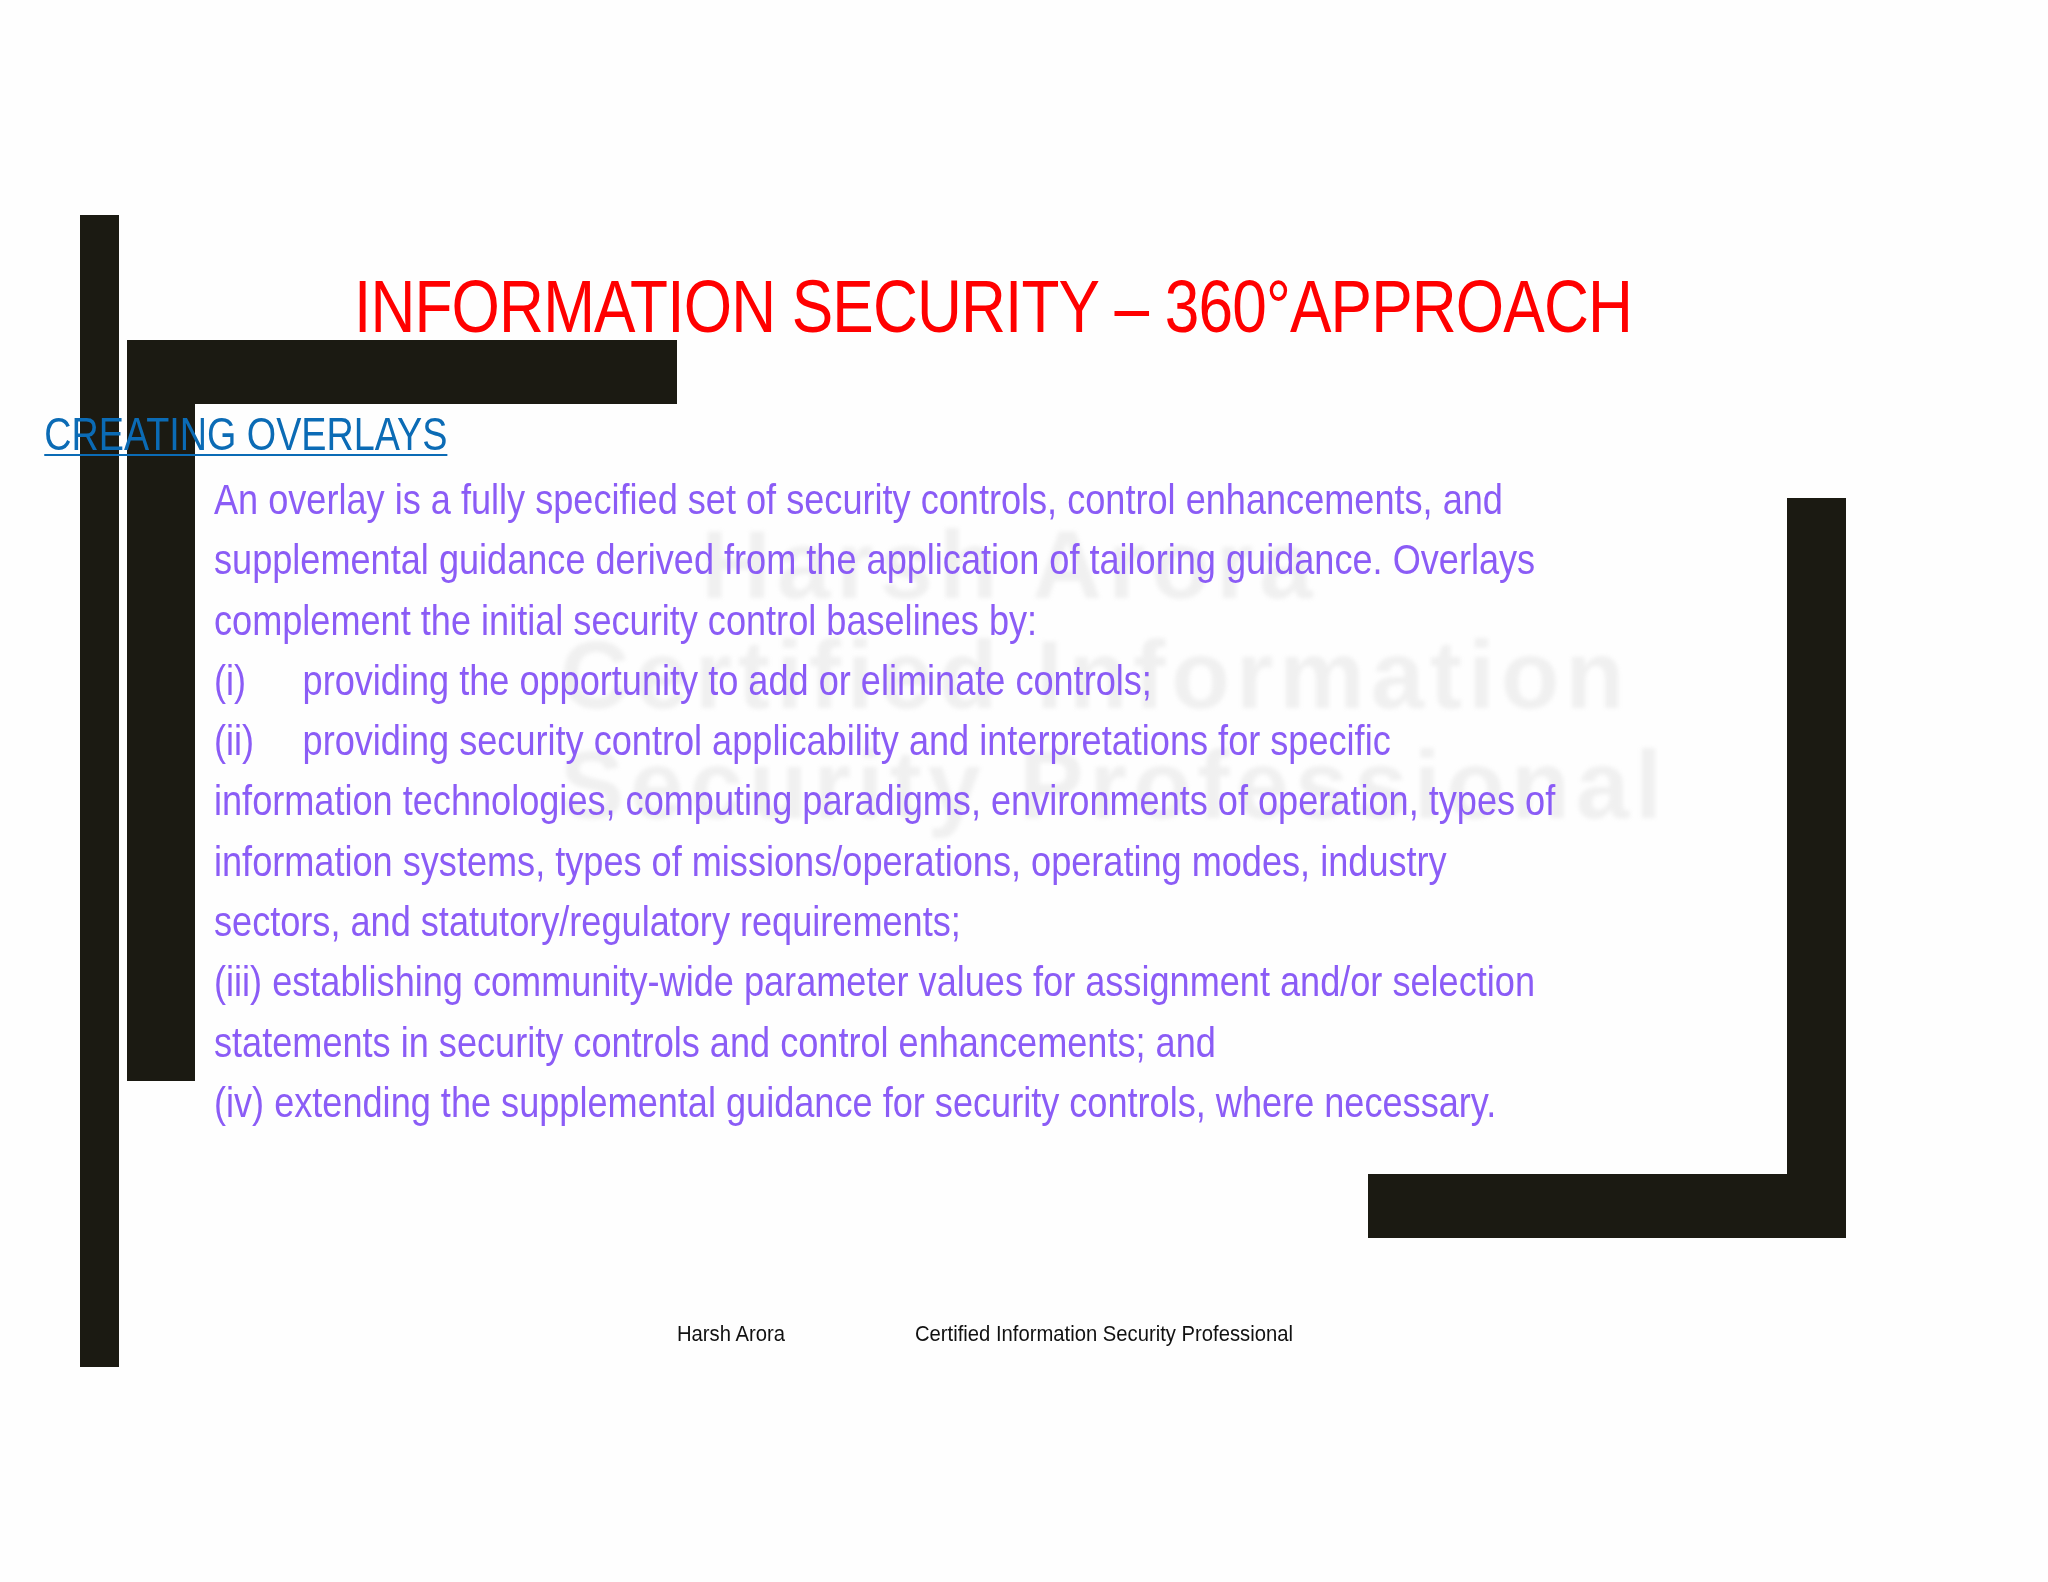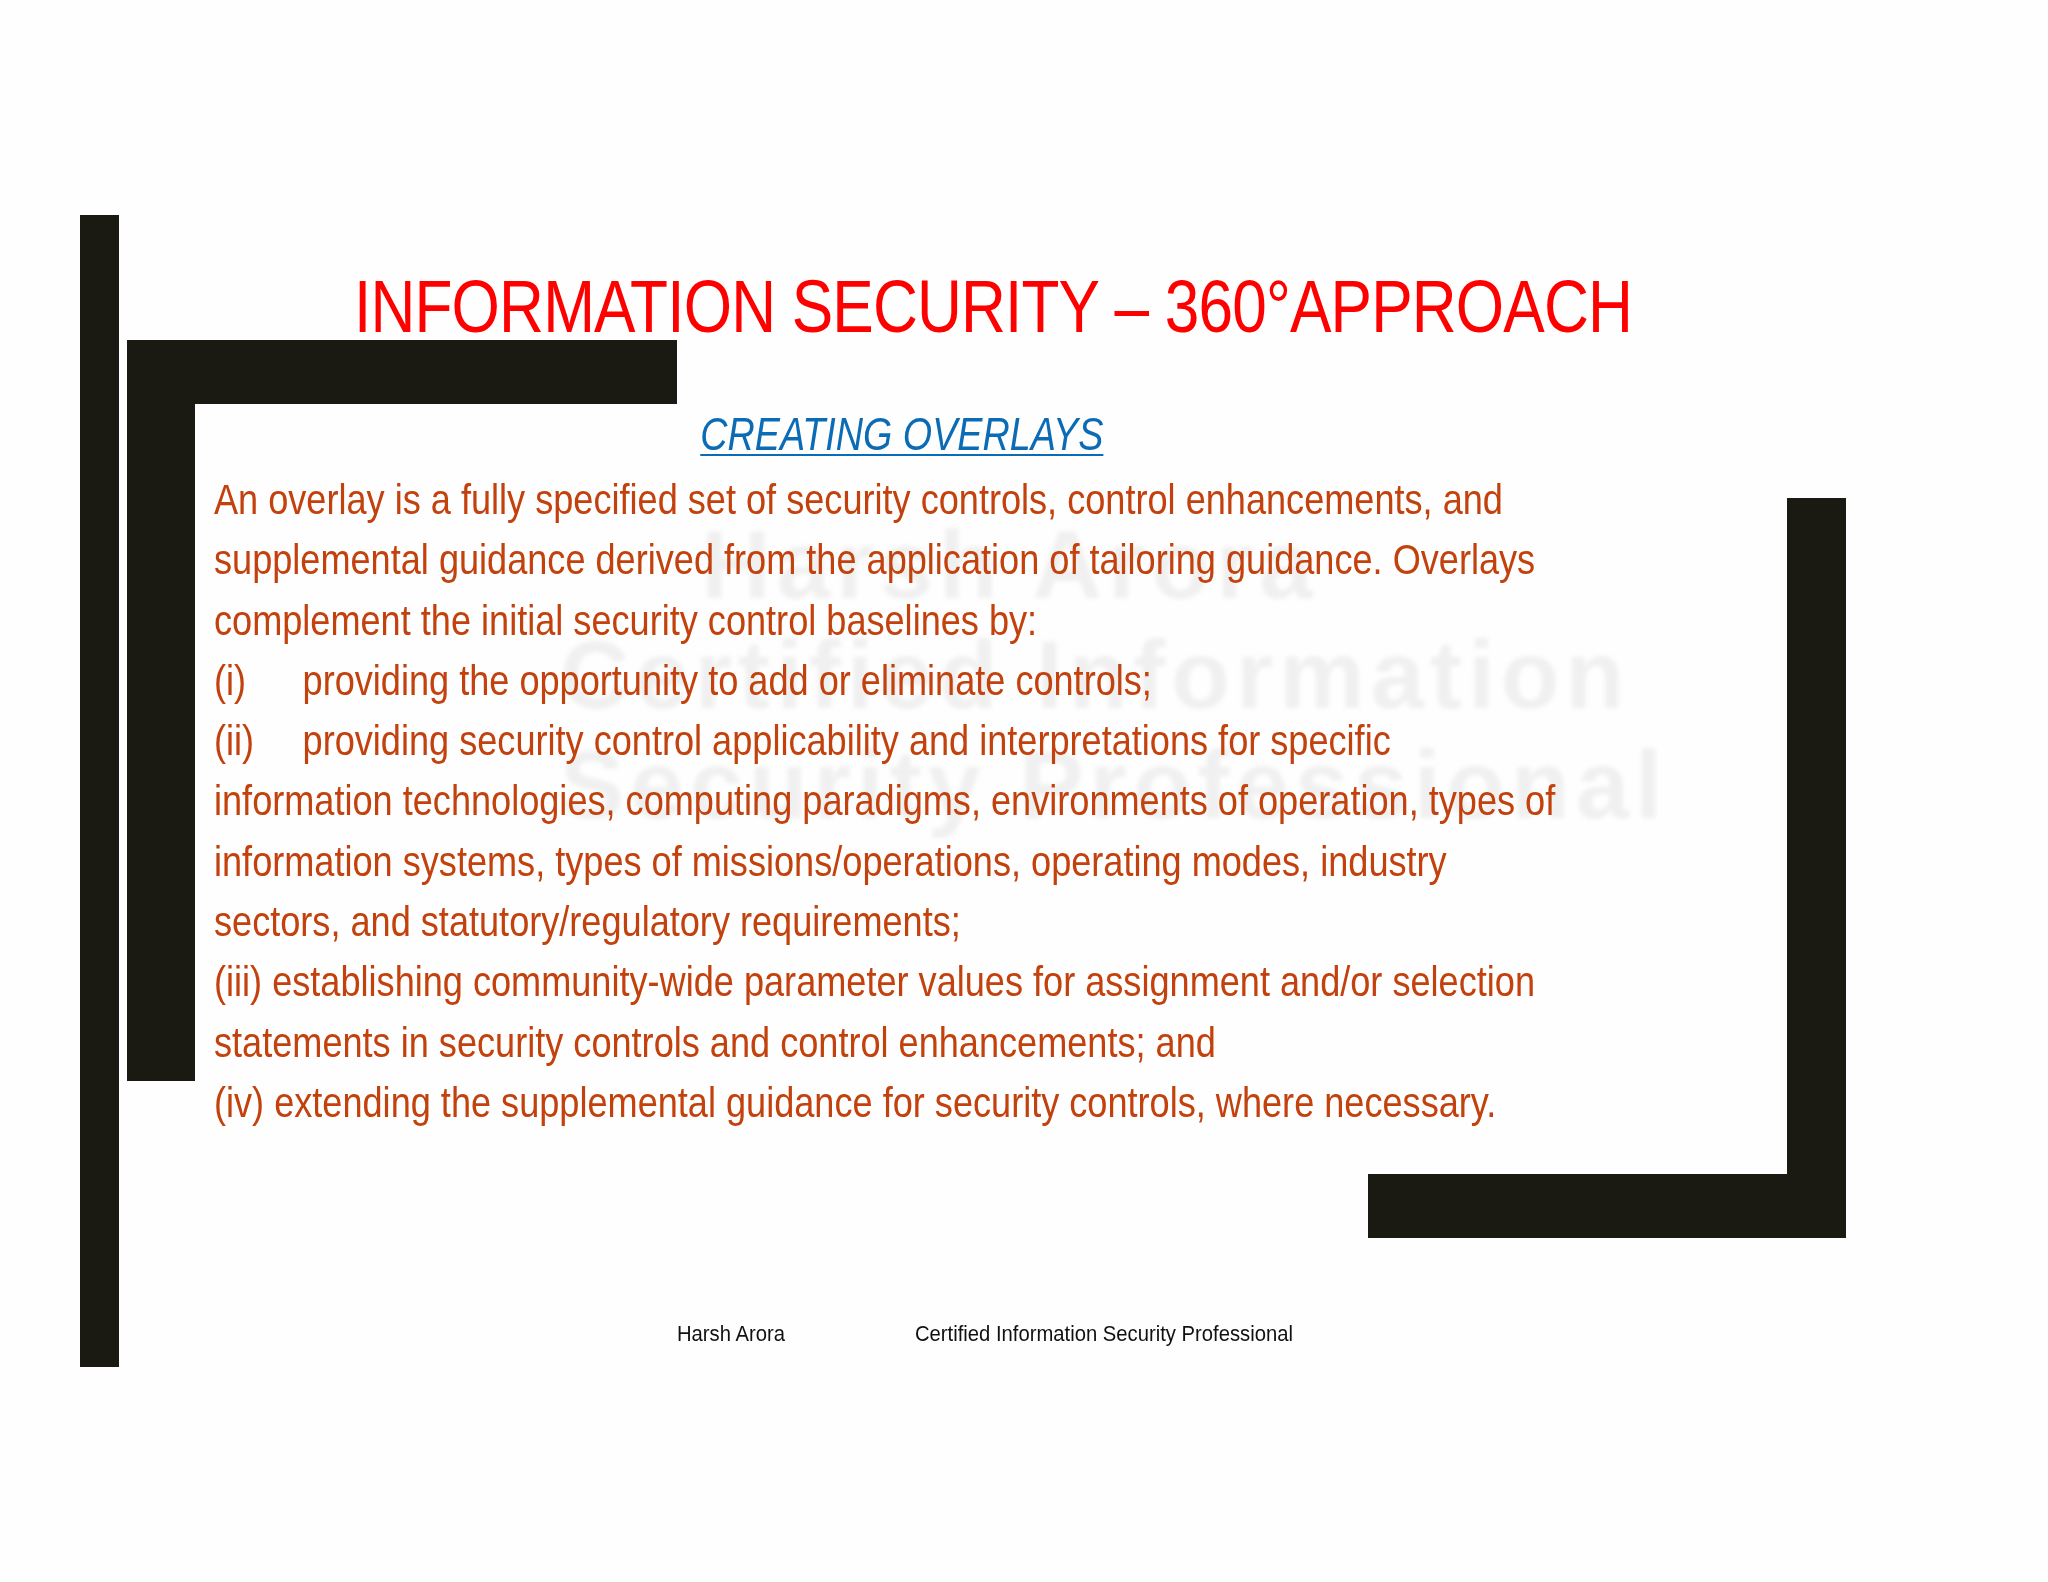--- a/index.html
+++ b/index.html
@@ -10,31 +10,31 @@
   }
   .bar { position: absolute; background: #1b1a12; }
   .title {
     position: absolute; left: 354px; top: 262px;
     font-size: 74px; line-height: 90px; white-space: nowrap;
     color: #ff0000; letter-spacing: -1px;
     transform: scaleX(0.84); transform-origin: left top;
   }
   .subtitle {
     position: absolute; left: 0; width: 1804px; top: 406px;
-    text-align: center; font-size: 46px; line-height: 56px; font-style: italic;
+    text-align: left; font-size: 46px; line-height: 56px;
   }
   .subtitle span {
     display: inline-block; color: #0b6bb5; text-decoration: underline;
     text-decoration-thickness: 2px; text-underline-offset: 4px;
     transform: scaleX(0.82); transform-origin: center;
     margin-left: 0px;
   }
   .body {
     position: absolute; left: 214px; top: 470px;
-    color: #c2410c; font-size: 42px; line-height: 60.3px;
+    color: #8b5cf6; font-size: 42px; line-height: 60.3px;
     white-space: nowrap;
   }
   .body .line {
     display: block; transform: scaleX(0.86); transform-origin: left center;
   }
   .body .marker { display: inline-block; width: 103px; }
   .watermark {
     position: absolute; color: rgba(150,150,150,0.13); font-weight: bold;
     white-space: nowrap; text-align: center; letter-spacing: 6px;
     font-size: 96px; line-height: 110px;

